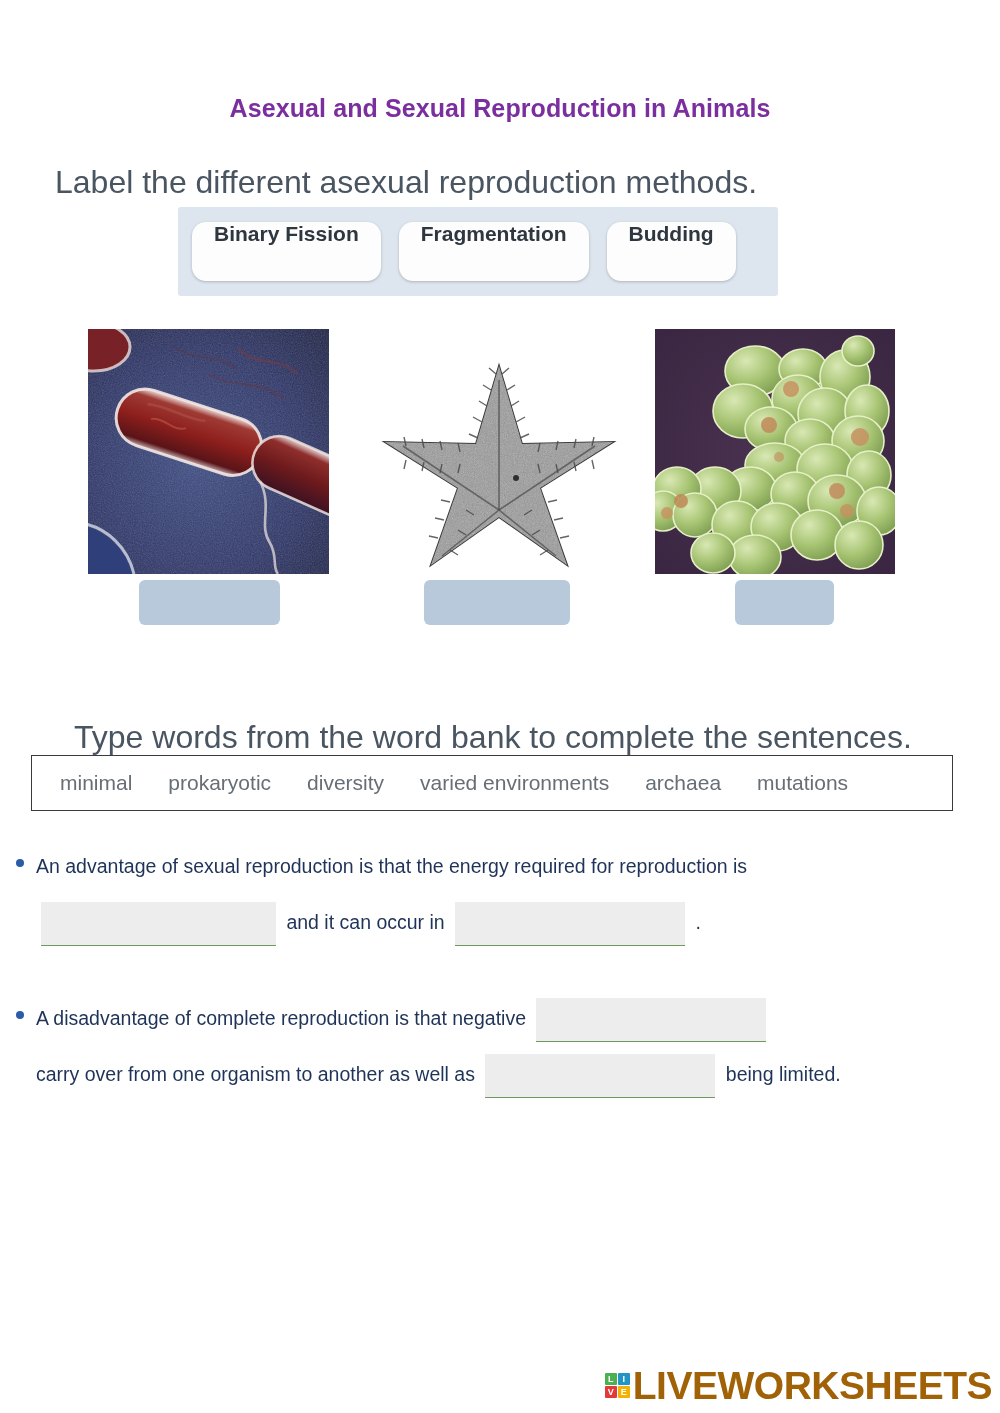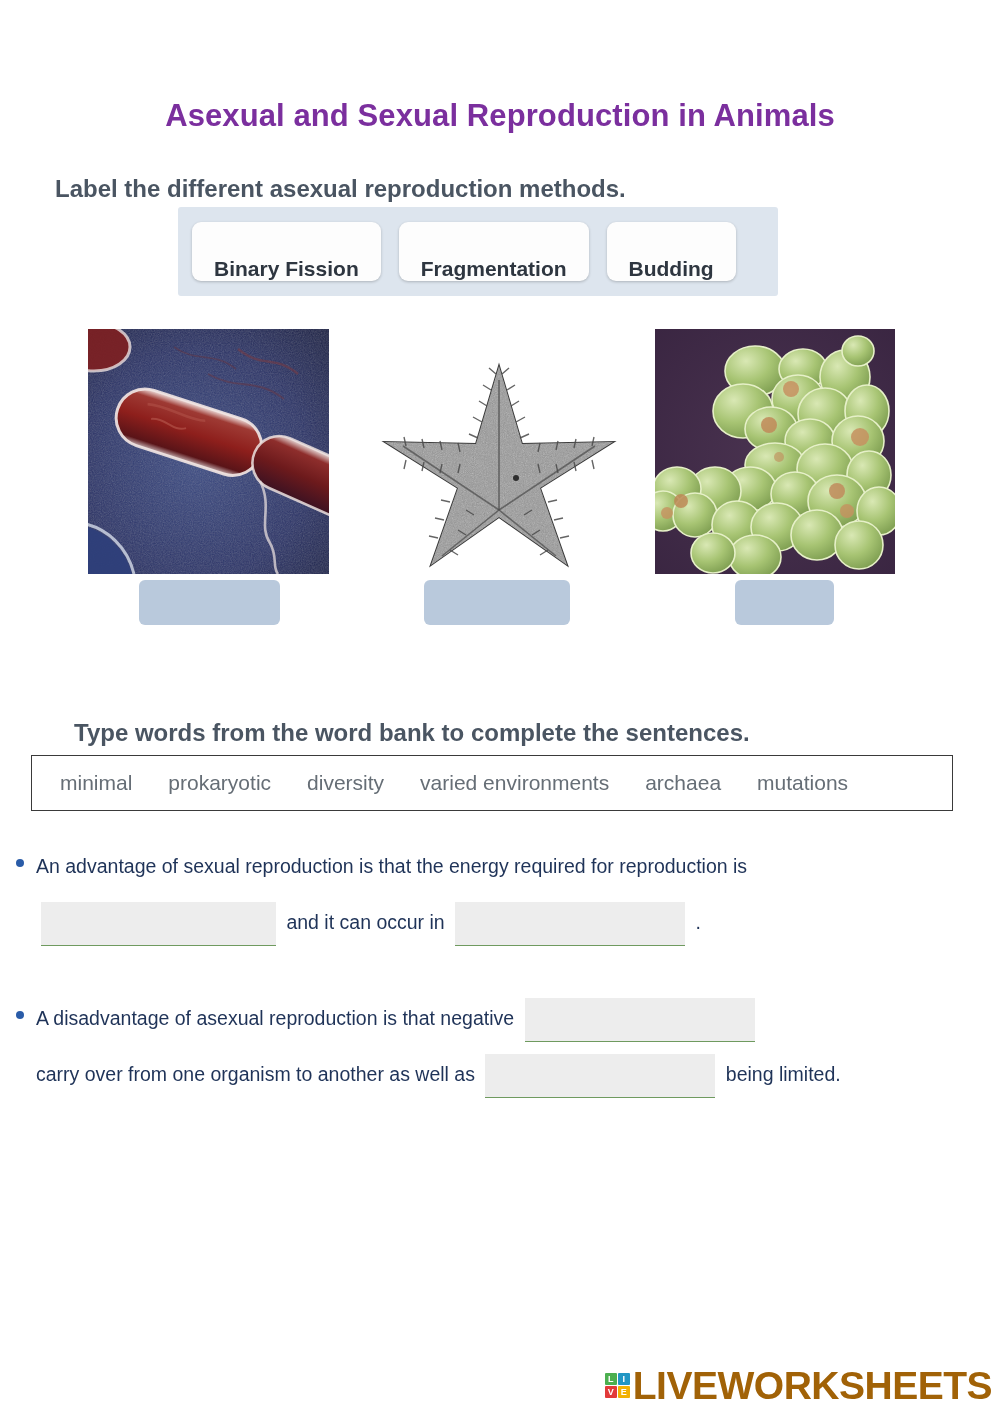--- a/index.html
+++ b/index.html
@@ -10,57 +10,57 @@
     background: #ffffff;
     font-family: "Liberation Sans", sans-serif;
     position: relative;
     overflow: hidden;
   }
 
   
   .title {
     text-align: center;
     color: #7b2f9e;
-    font-size: 31px;
+    font-size: 25px;
     font-weight: bold;
     letter-spacing: 0.1px;
     padding-top: 78px;
     line-height: 1.1;
   }
 
   
   .instruction {
     color: #4a5562;
-    font-size: 24px;
-    font-weight: 700;
+    font-size: 32px;
+    font-weight: 400;
   }
   .instruction-1 { margin: 42px 0 0 55px; }
   .instruction-2 { margin: 0 0 0 58px; }
 
   
   .tray {
     position: absolute;
     left: 178px;
     top: 207px;
     width: 600px;
     height: 89px;
     background: #dde5ee;
     border-radius: 3px;
     display: flex;
     align-items: center;
     gap: 18px;
     padding: 0 14px;
   }
   .word-card {
     background: #fdfdfd;
-    border-radius: 9px;
+    border-radius: 14px;
     box-shadow: 0 1px 3px rgba(0,0,0,0.22);
     height: 59px;
     display: flex;
-    align-items: flex-end;
+    align-items: flex-start;
     justify-content: center;
     padding: 0 22px;
     font-size: 21px;
     font-weight: bold;
     color: #2e3640;
     white-space: nowrap;
     cursor: grab;
   }
 
   
@@ -389,21 +389,21 @@
     <span class="bullet"></span>
     <span class="seg">An advantage of sexual reproduction is that the energy required for reproduction is</span>
     <input class="blank w-235" type="text" value="" style="">
     <span class="seg">and it can occur in</span>
     <input class="blank w-230" type="text" value="" style="">
     <span class="seg">.</span>
   </div>
 
   <div class="sentence">
     <span class="bullet"></span>
-    <span class="seg">A disadvantage of asexual reproduction is that negative</span>
+    <span class="seg">A disadvantage of complete reproduction is that negative</span>
     <input class="blank w-230" type="text" value="" style="">
     <span class="seg">carry over from one organism to another as well as</span>
     <input class="blank w-230" type="text" value="" style="">
     <span class="seg">being limited.</span>
   </div>
 
 </div>
 
 <div class="logo">
   <div class="logo-tiles">

